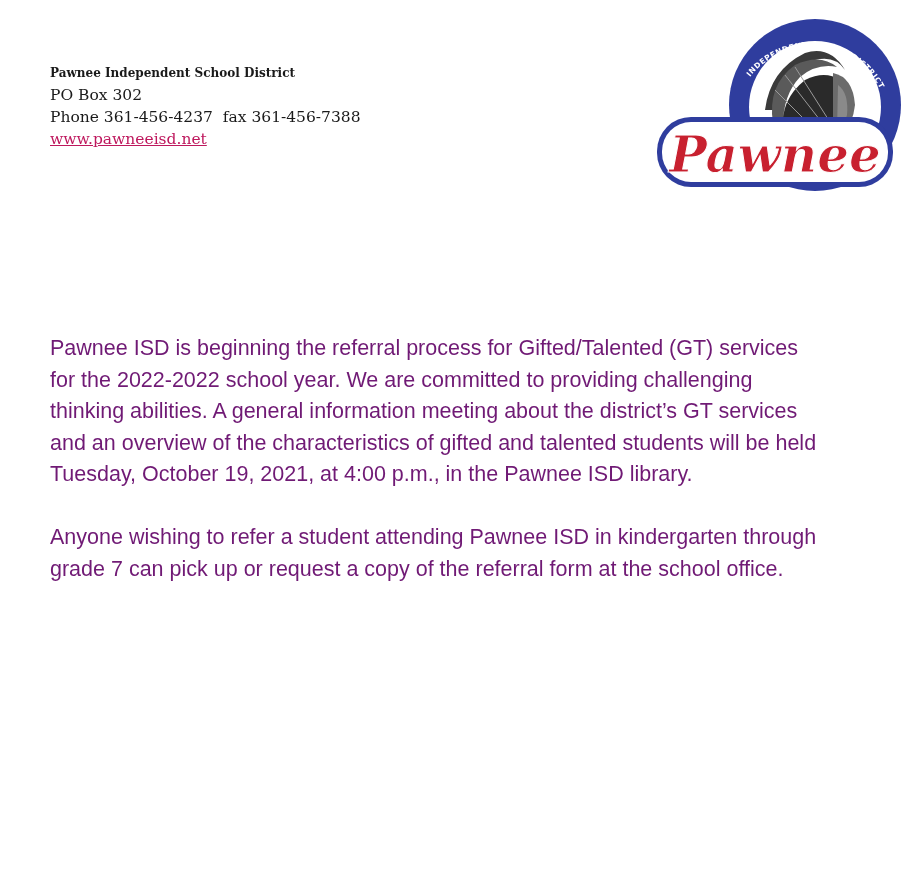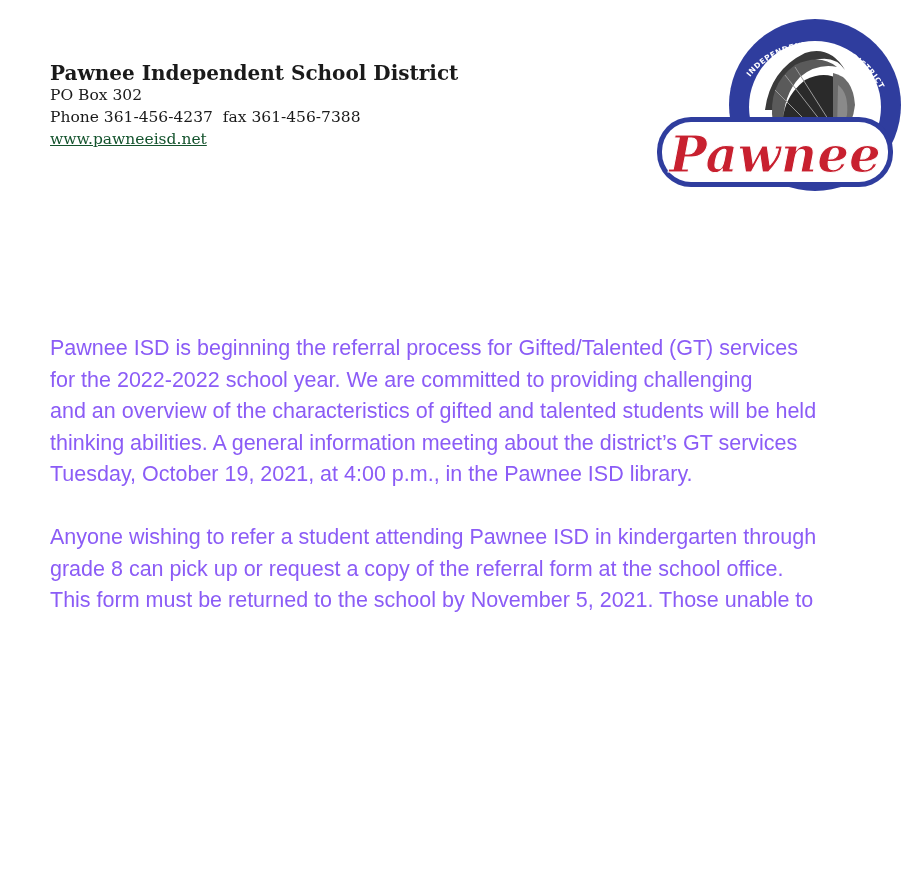--- a/index.html
+++ b/index.html
@@ -17,46 +17,46 @@
       position: absolute;
       left: 50px;
       top: 62px;
       font-family: "DejaVu Serif", "Liberation Serif", serif;
       font-size: 15.5px;
       line-height: 22px;
       color: #1a1a1a;
     }
     .letterhead .org-name {
       font-weight: bold;
-      font-size: 20px;
+      font-size: 12px;
     }
     .letterhead .line {
       display: block;
       white-space: pre;
     }
     .letterhead a {
-      color: #14532d;
+      color: #be185d;
       text-decoration: underline;
     }
     .logo {
       position: absolute;
       left: 655px;
       top: 15px;
       width: 250px;
       height: 180px;
     }
     .body-text {
       position: absolute;
       left: 50px;
       top: 333px;
       width: 830px;
       font-family: "Liberation Sans", sans-serif;
       font-size: 21.5px;
       line-height: 31.5px;
-      color: #8b5cf6;
+      color: #701a75;
     }
     .body-text p {
       margin: 0 0 31.5px 0;
     }
     .body-text .ln {
       display: block;
       white-space: nowrap;
     }
   </style>
 </head>
@@ -98,22 +98,21 @@
       <rect x="7" y="107" width="226" height="60" rx="29" fill="#ffffff"></rect>
       <text x="120" y="157" text-anchor="middle" font-family="DejaVu Serif, serif" font-style="italic" font-weight="bold" font-size="50" fill="#c8202f" stroke="#ffffff" stroke-width="1">Pawnee</text>
     </g>
   </svg>
 </div>
 
 <div class="body-text">
   <p>
     <span class="ln">Pawnee ISD is beginning the referral process for Gifted/Talented (GT) services</span>
     <span class="ln">for the 2022-2022 school year. We are committed to providing challenging</span>
+    <span class="ln">thinking abilities. A general information meeting about the district’s GT services</span>
     <span class="ln">and an overview of the characteristics of gifted and talented students will be held</span>
-    <span class="ln">thinking abilities. A general information meeting about the district’s GT services</span>
     <span class="ln">Tuesday, October 19, 2021, at 4:00 p.m., in the Pawnee ISD library.</span>
   </p>
   <p>
     <span class="ln">Anyone wishing to refer a student attending Pawnee ISD in kindergarten through</span>
-    <span class="ln">grade 8 can pick up or request a copy of the referral form at the school office.</span>
-    <span class="ln">This form must be returned to the school by November 5, 2021. Those unable to</span>
+    <span class="ln">grade 7 can pick up or request a copy of the referral form at the school office.</span>
   </p>
 </div>
 
 </body></html>

